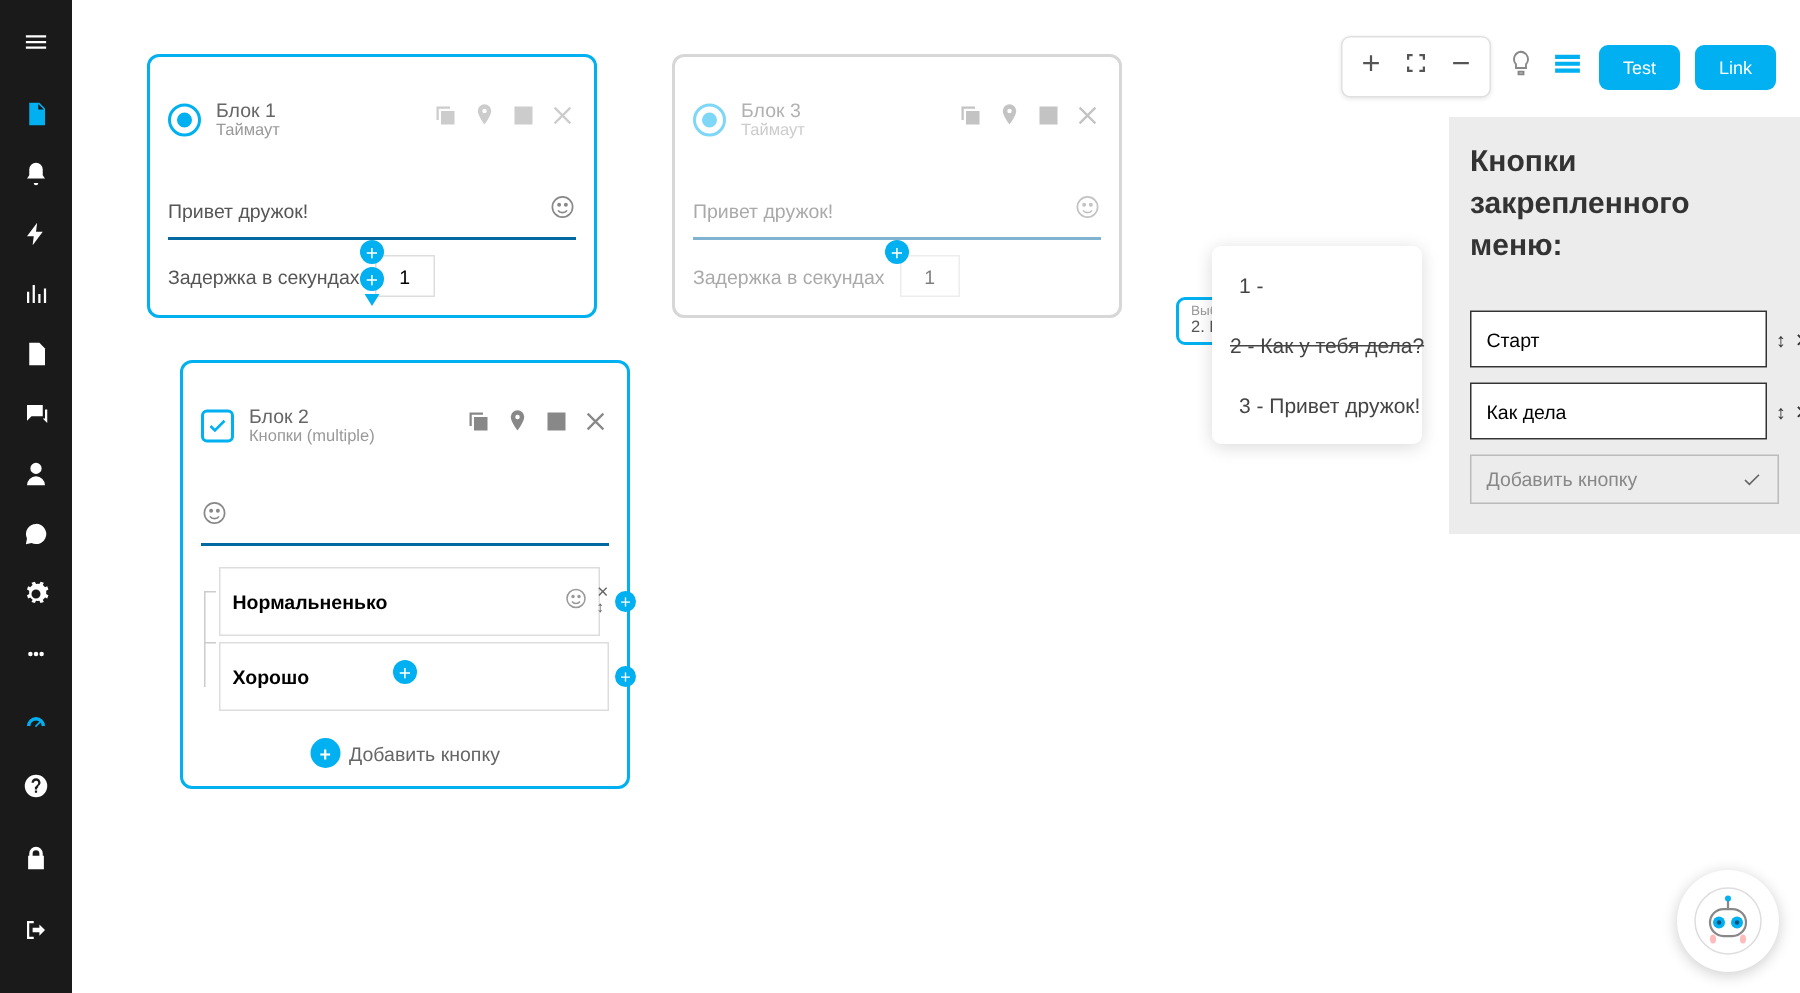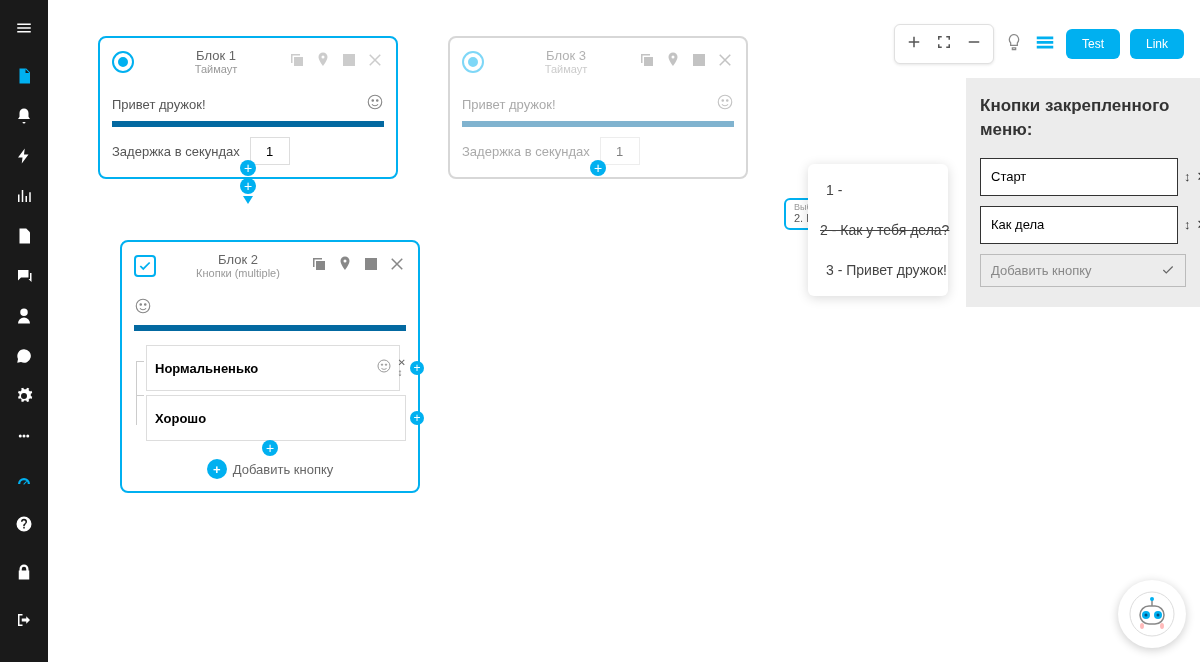--- a/index.html
+++ b/index.html
@@ -9,35 +9,35 @@
 .sidebar-item { width: 48px; height: 40px; display: flex; align-items: center; justify-content: center; cursor: pointer; color: #fff; }
 .sidebar-item.active { color: #00b0f0; }
 .sidebar-item svg { width: 18px; height: 18px; fill: currentColor; }
 .sidebar-menu { height: 56px; background: #1a1a1a; }
 .sidebar-gap { flex: 0 0 8px; }
 
 .canvas { position: absolute; left: 48px; top: 0; right: 0; bottom: 0; background: #fff; }
 
 .block { position: absolute; border: 2px solid #00b0f0; border-radius: 8px; background: #fff; width: 300px; }
 .block-fade { opacity: 0.5; border-color: #b0b0b0; }
-.block-header { display: flex; align-items: center; padding: 10px 12px; text-align: center; }
+.block-header { display: flex; align-items: center; padding: 28px 12px; }
 .block-header-icon { width: 22px; height: 22px; border: 2px solid #00b0f0; border-radius: 50%; display: flex; align-items: center; justify-content: center; margin-right: 10px; flex-shrink:0; }
 .block-header-icon svg { width: 12px; height: 12px; fill: #00b0f0; }
 .block-header-check { width: 22px; height: 22px; border: 2px solid #00b0f0; border-radius: 4px; display: flex; align-items: center; justify-content: center; margin-right: 10px; flex-shrink:0;}
 .block-header-check svg { width: 14px; height: 14px; fill: #00b0f0; }
 .block-title { flex: 1; }
 .block-title-main { font-size: 13px; color: #666; font-weight: 500; }
 .block-title-sub { font-size: 11px; color: #999; }
 .block-toolbar { display: flex; gap: 8px; align-items: center; }
 .block-toolbar-icon { color: #888; cursor: pointer; }
 .block-toolbar-icon.light { color: #ccc; }
 .block-toolbar-icon svg { width: 18px; height: 18px; fill: currentColor; }
 
 .block-body { padding: 8px 12px 12px 12px; }
-.msg-row { display: flex; align-items: center; border-bottom: 6px solid #0369a1; padding-bottom: 6px; margin-bottom: 10px; }
+.msg-row { display: flex; align-items: center; border-bottom: 2px solid #0369a1; padding-bottom: 6px; margin-bottom: 10px; }
 .msg-row .txt { flex: 1; font-size: 13px; color: #555; }
 .msg-row .smile { color: #888; }
 .msg-row .smile svg { width: 18px; height: 18px; fill: none; stroke: currentColor; stroke-width: 1.5; }
 .delay-row { display: flex; align-items: center; gap: 10px; }
 .delay-row .lbl { font-size: 13px; color: #555; }
 .delay-row .inp { width: 40px; height: 28px; border: 1px solid #ddd; text-align: center; font-size: 13px; }
 
 .connectors { position: absolute; display: flex; flex-direction: column; align-items: center; gap: 2px; }
 .conn-dot { width: 16px; height: 16px; border-radius: 50%; background: #00b0f0; color:#fff; display:flex; align-items:center; justify-content:center; font-size:14px; cursor:pointer; }
 .conn-arrow { width: 0; height: 0; border-left: 5px solid transparent; border-right: 5px solid transparent; border-top: 8px solid #00b0f0; }
@@ -68,21 +68,21 @@
 .toolbar-box { background:#fff; border:1px solid #e0e0e0; border-radius:6px; box-shadow:0 1px 3px rgba(0,0,0,0.1); padding:8px 10px; display:flex; align-items:center; gap:12px;}
 .toolbar-box .ticon { color:#555; cursor:pointer; }
 .toolbar-box .ticon svg { width:18px; height:18px; fill:currentColor; }
 .pill-btn { background:#00b0f0; color:#fff; border-radius:6px; padding:8px 16px; font-size:12px; cursor:pointer; border:none;}
 .ghost-icon { color:#888; cursor:pointer;}
 .ghost-icon svg { width:20px; height:20px; fill:none; stroke:currentColor; stroke-width:1.5;}
 .burger-icon { color:#00b0f0; cursor:pointer;}
 .burger-icon svg { width:22px; height:22px; fill:currentColor;}
 
 .side-panel { position:absolute; top:78px; right:0; width:234px; background:#ececec; padding:16px 14px 20px 14px; }
-.side-panel h3 { font-size:17px; font-weight:600; color:#333; margin-bottom:16px; line-height:1.4;}
+.side-panel h3 { font-size:20px; font-weight:600; color:#333; margin-bottom:29px; line-height:1.4;}
 .menu-btn-row { display:flex; align-items:center; gap:6px; margin-bottom:10px;}
 .menu-btn-row input { flex:1; border:1px solid #333; padding:8px 10px; font-size:13px; height:38px; background:#fff;}
 .menu-btn-row .ctl { color:#333; cursor:pointer; font-size:13px;}
 .add-menu-btn { border:1px solid #bbb; padding:8px 10px; font-size:13px; color:#888; display:flex; align-items:center; justify-content:space-between; cursor:pointer; background:#ececec;}
 .add-menu-btn svg { width:14px; height:14px; fill:#666;}
 
 .bot-avatar { position:absolute; bottom:14px; right:14px; width:68px; height:68px; border-radius:50%; background:#fff; box-shadow:0 2px 10px rgba(0,0,0,0.2); display:flex; align-items:center; justify-content:center;}
 </style>
 </head>
 <body>

